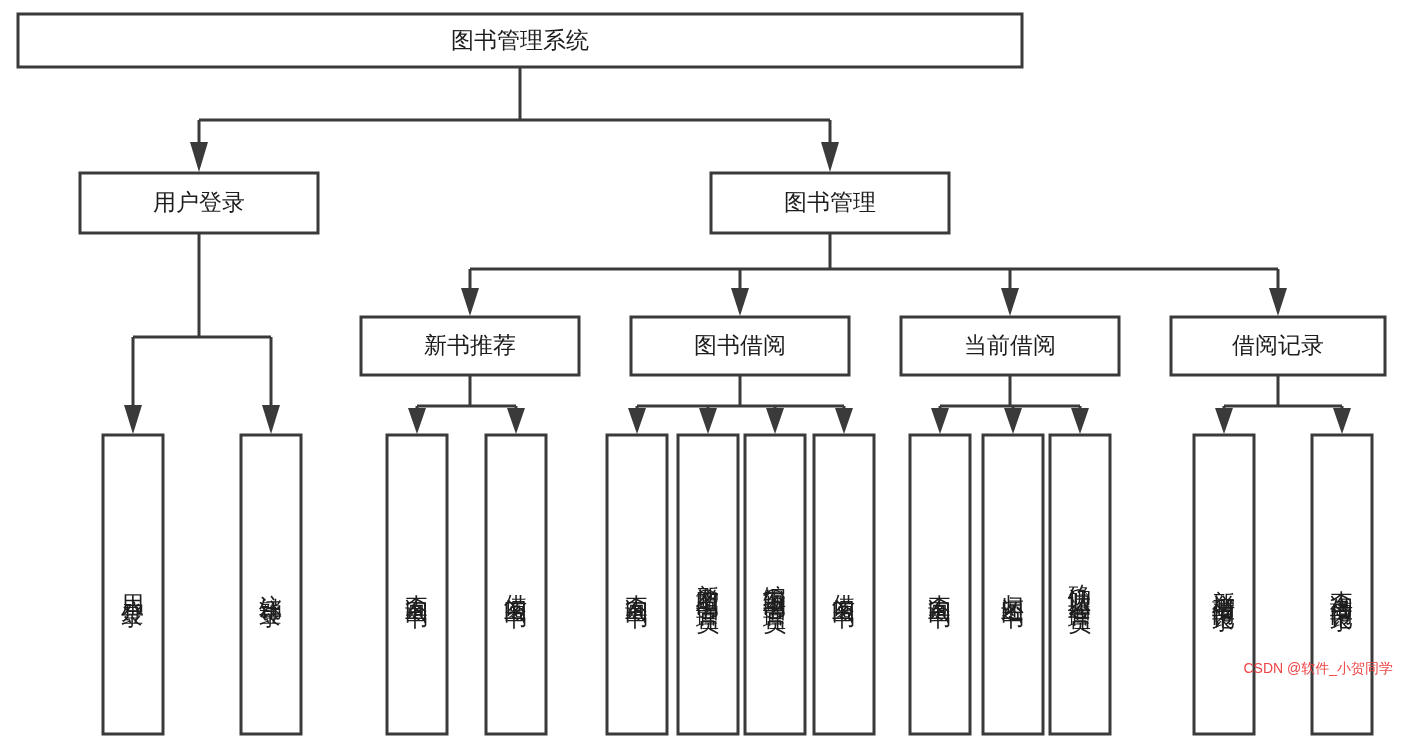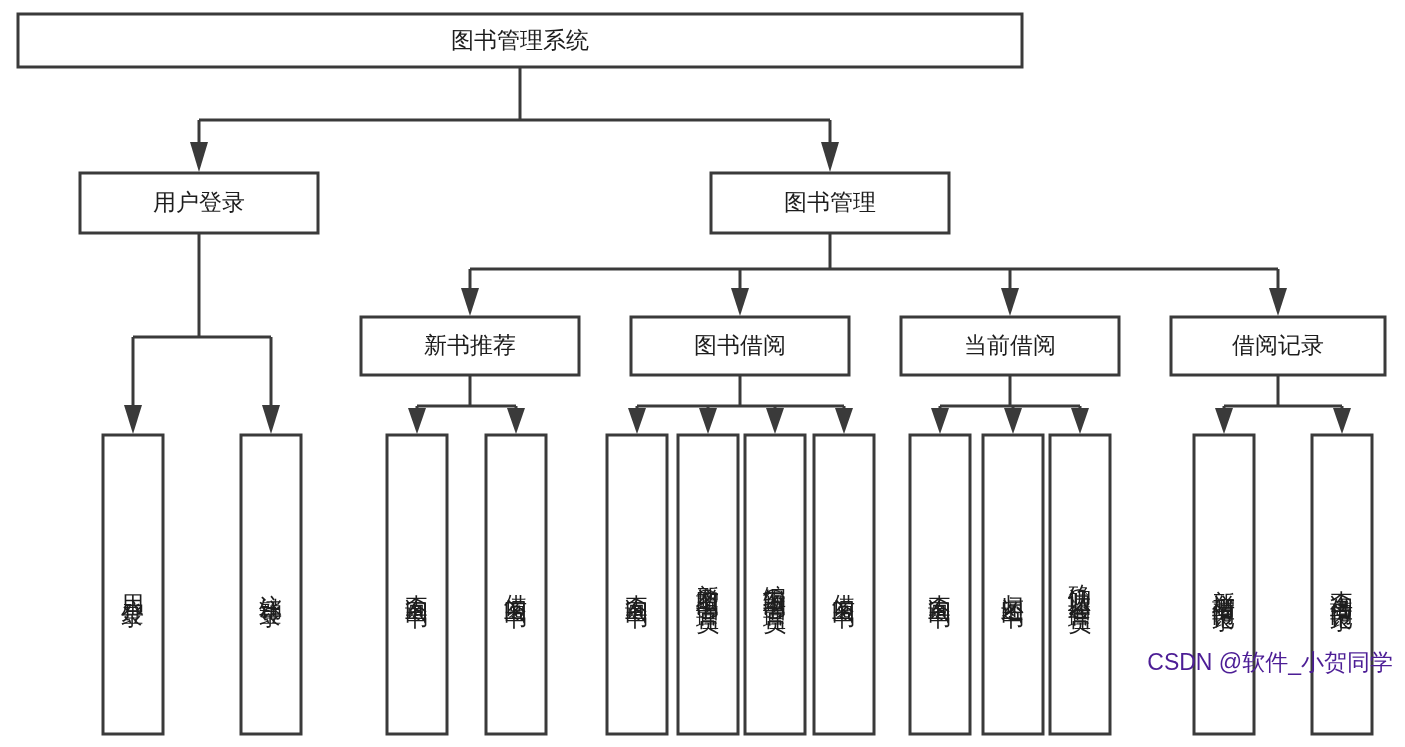--- a/index.html
+++ b/index.html
@@ -56,22 +56,22 @@
     text-orientation: upright;
     letter-spacing: 4px;
     dominant-baseline: central;
     text-anchor: middle;
   }
   .watermark {
     position: absolute;
     right: 12px;
     bottom: 4px;
     font-family: "Liberation Sans", "DejaVu Sans", sans-serif;
-    font-size: 23px;
-    color: #4c1d95;
+    font-size: 14px;
+    color: #ef4444;
     white-space: nowrap;
     user-select: none;
   }
 </style>
 </head>
 <body>
 
 <div id="diagram-root">
   <svg class="flow" viewBox="0 0 1405 747" xmlns="http://www.w3.org/2000/svg">
 

